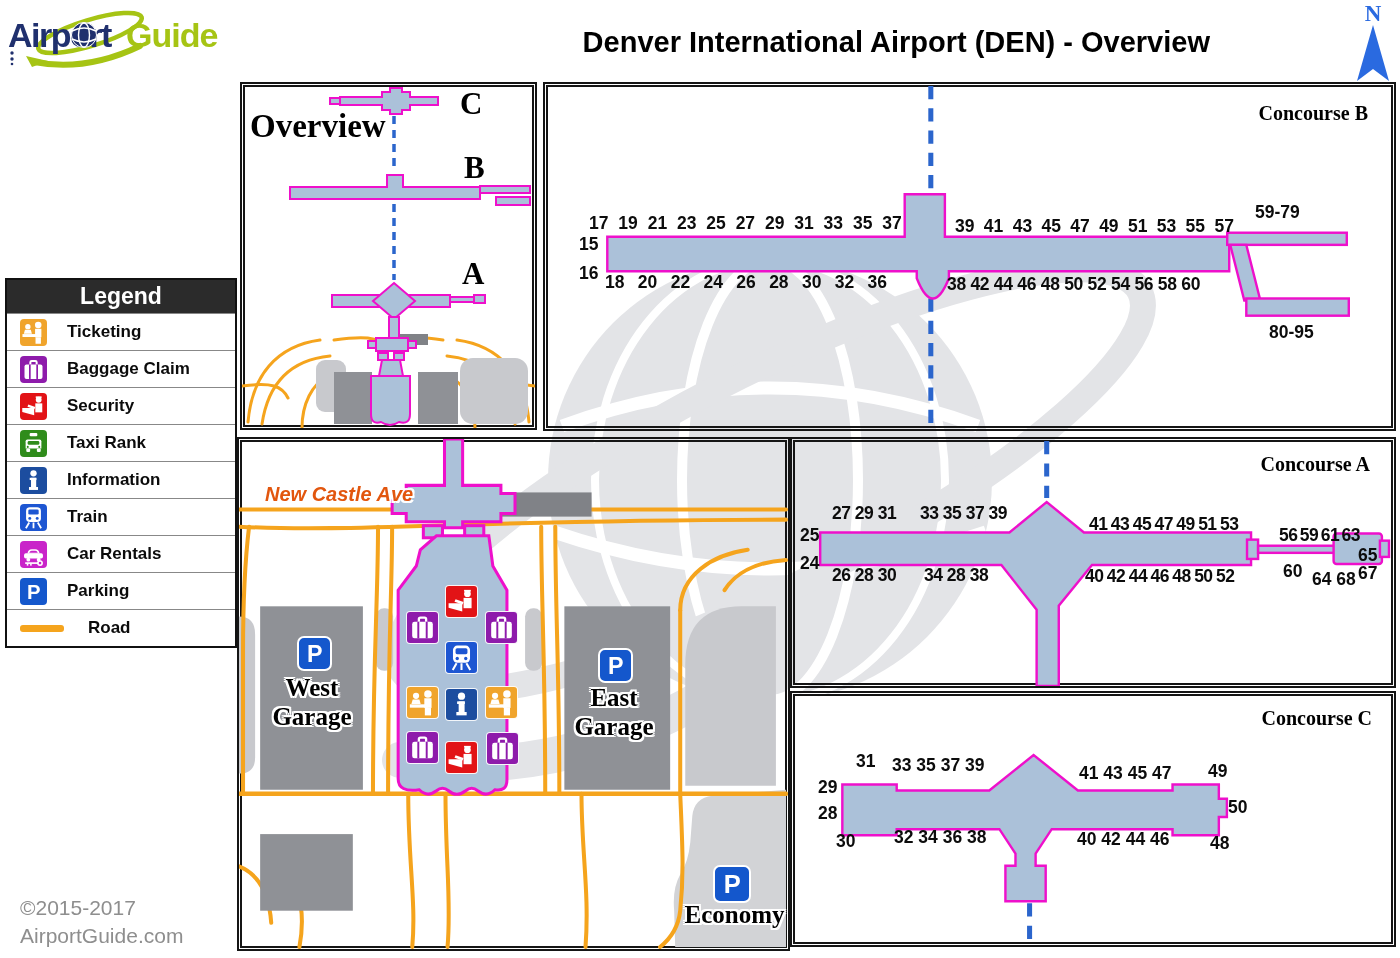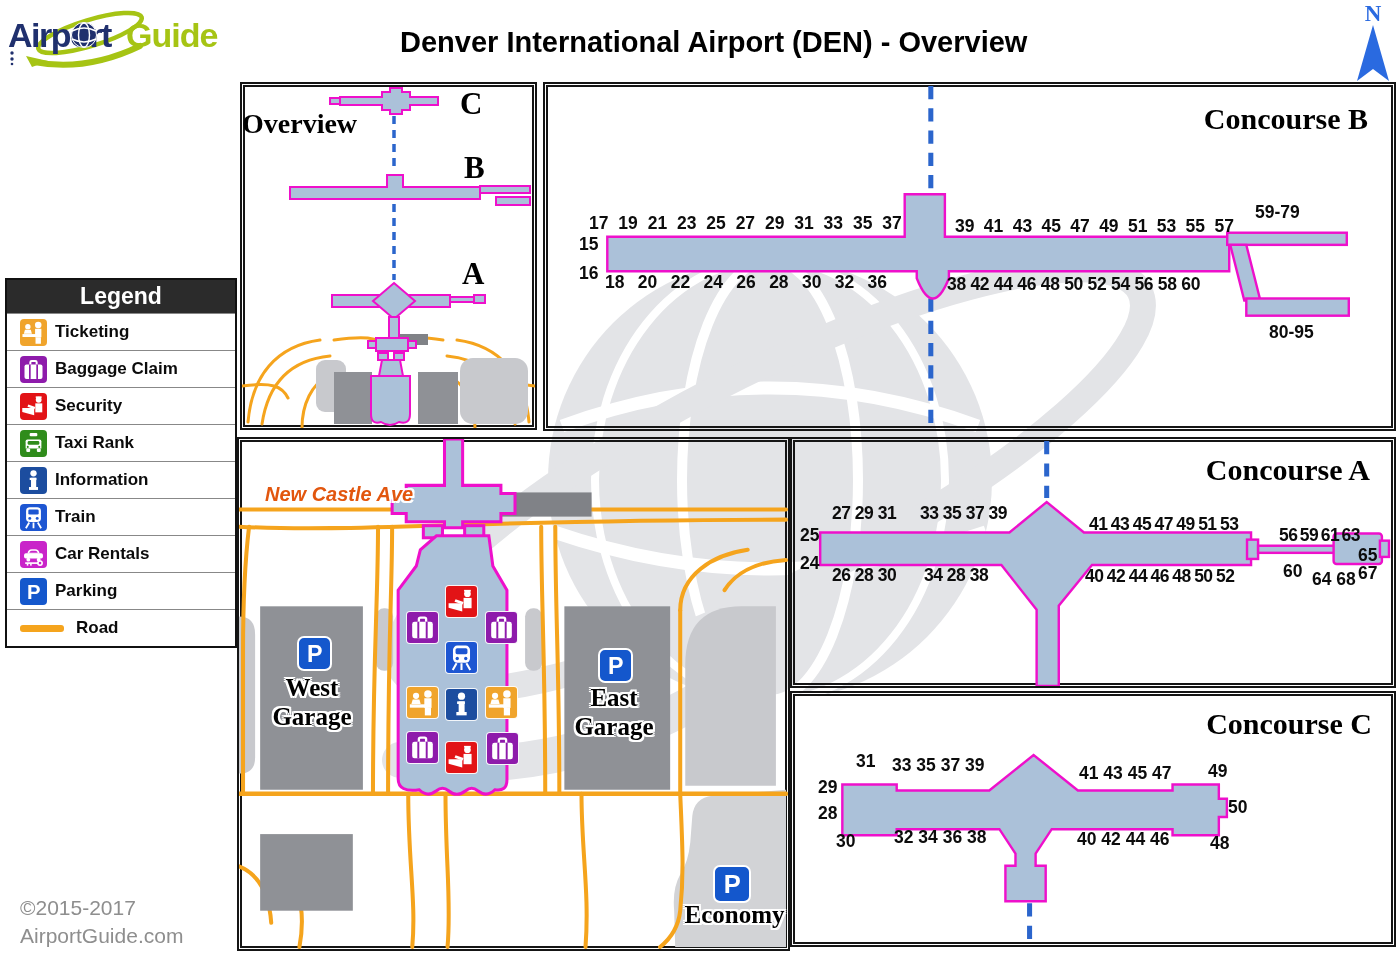--- a/index.html
+++ b/index.html
@@ -7,33 +7,33 @@
     width:1400px;height:958px;position:relative;overflow:hidden;
     background:#fff;font-family:"Liberation Sans",sans-serif;color:#111;
   }
   :root{
     --fill:#ABC1D9; --outline:#EE10CB; --train:#2B65CC; --road:#F5A41D; --wm:#E3E4E7;
   }
   
   .panel{position:absolute;border:2px solid #151515;background:transparent}
   .panel::before{content:"";position:absolute;inset:1px;border:2px solid #151515;pointer-events:none}
   .panel svg.fillall{position:absolute;left:0;top:0;width:100%;height:100%}
-  .ptitle{position:absolute;font-family:"Liberation Serif",serif;font-weight:bold;font-size:30px;color:#000;white-space:nowrap}
+  .ptitle{position:absolute;font-family:"Liberation Serif",serif;font-weight:bold;font-size:20px;color:#000;white-space:nowrap}
   .gates{position:absolute;font-weight:bold;font-size:17.5px;color:#0c0c0c;white-space:nowrap}
   
-  #page-title{position:absolute;left:400px;top:26px;width:810px;text-align:left;font-size:29px;font-weight:bold;color:#000}
+  #page-title{position:absolute;left:400px;top:26px;width:810px;text-align:right;font-size:29px;font-weight:bold;color:#000}
   #compass{position:absolute;left:1350px;top:2px;width:46px;text-align:center}
   #compass .n{font-family:"Liberation Serif",serif;font-weight:bold;font-size:23px;color:#2A6AE0;line-height:1}
   
   #legend{position:absolute;left:5px;top:278px;width:228px;border:2px solid #111;background:#fff;z-index:2}
   #legend-header{background:#2B2B2B;color:#fff;text-align:center;font-weight:bold;font-size:23px;padding:3px 0}
   .lrow{display:flex;align-items:center;height:36px;border-top:1px solid #888;padding-left:13px}
   .lic{width:27px;height:27px;border-radius:4px;flex:0 0 27px;display:block}
   .lic svg{display:block;width:100%;height:100%}
-  .llab{font-weight:bold;font-size:17px;margin-left:8px;color:#0b0b0b}
+  .llab{font-weight:bold;font-size:17px;margin-left:20px;color:#0b0b0b}
   .road-swatch{width:44px;height:7px;border-radius:3px;background:var(--road)}
   .lic.road-cell{width:48px;flex-basis:48px;border-radius:0;display:flex;align-items:center}
   
   .map-icon{position:absolute;width:33px;height:33px;border-radius:4px;border:1.5px solid rgba(255,255,255,.95);box-sizing:border-box}
   .map-icon svg{display:block;width:100%;height:100%}
   .pbadge{position:absolute;width:35px;height:35px;background:#1457CC;border:2px solid #fff;border-radius:7px;box-sizing:border-box}
   .pbadge svg{display:block;width:100%;height:100%}
   .garage-label{position:absolute;font-family:"Liberation Serif",serif;font-weight:bold;font-size:25px;line-height:1.15;color:#000;text-align:center;
     text-shadow:-2px -2px 0 #fff,2px -2px 0 #fff,-2px 2px 0 #fff,2px 2px 0 #fff,0 -2px 0 #fff,0 2px 0 #fff,-2px 0 0 #fff,2px 0 0 #fff}
   #street-label{position:absolute;left:26px;top:44px;font-weight:bold;font-style:italic;font-size:20px;color:#E2560E;white-space:nowrap;
@@ -249,21 +249,21 @@
       <rect x="147" y="233" width="10" height="22"></rect>
       <rect x="134" y="254" width="32" height="13"></rect>
       <rect x="126" y="257" width="8" height="7"></rect>
       <rect x="166" y="257" width="8" height="7"></rect>
       <rect x="136" y="269" width="10" height="7"></rect>
       <rect x="152" y="269" width="10" height="7"></rect>
       <path d="M140,276 H158 L161,292 H137 Z"></path>
       <path d="M129,292 H168 V330 Q168,341 157,338 Q148,344 139,338 Q129,341 129,330 Z"></path>
     </g>
   </svg>
-  <div class="ptitle" style="left:0;top:24px;font-size:28px">Overview</div>
+  <div class="ptitle" style="left:8px;top:24px;font-size:33px">Overview</div>
   <div class="ptitle" style="left:218px;top:2px;font-size:31px">C</div>
   <div class="ptitle" style="left:222px;top:66px;font-size:31px">B</div>
   <div class="ptitle" style="left:220px;top:172px;font-size:31px">A</div>
 </div>
 
 <div class="panel" style="left:543px;top:82px;width:849px;height:345px">
   <svg class="fillall" viewBox="0 0 845 341" preserveAspectRatio="none">
     <path class="dash" d="M384,2 V106"></path>
     <path class="dash" d="M384,212 V339"></path>
     <path class="conc" d="M62,151 H358 V109 H398 V151 H681 V185 H402 L402,192 Q394,212 386,212 Q378,212 370,192 L370,185 H62 Z"></path>

